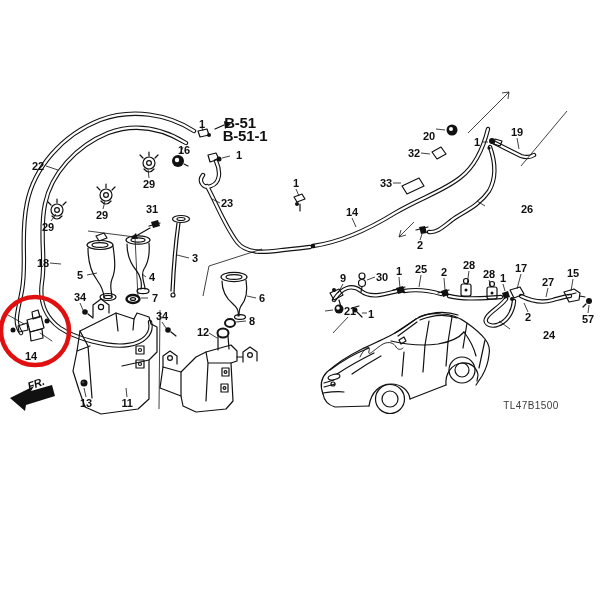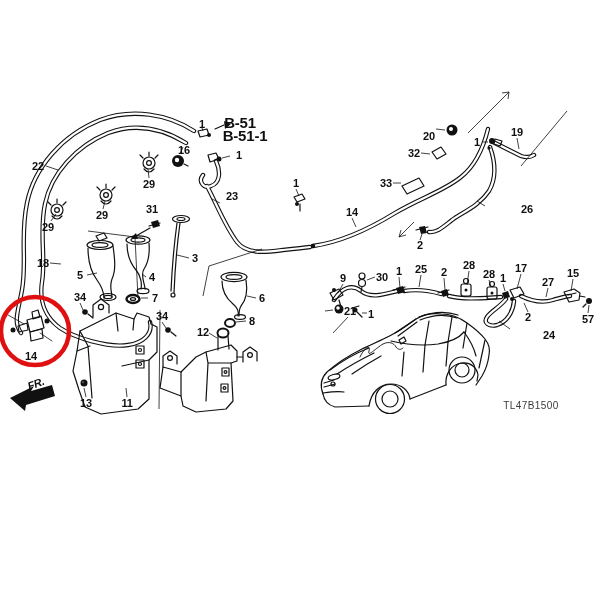--- a/index.html
+++ b/index.html
@@ -359,21 +359,21 @@
 <div style="position:absolute;left:0;top:0;width:600px;height:600px;">
       <span class="lbl part" style="left: 38px; top: 166px;">22</span>
       <span class="lbl part" style="left: 48px; top: 227px;">29</span>
       <span class="lbl part" style="left: 102px; top: 215px;">29</span>
       <span class="lbl part" style="left: 149px; top: 184px;">29</span>
       <span class="lbl part" style="left: 184px; top: 142px; margin-top: 8px;">16</span>
       <span class="lbl part" style="left: 202px; top: 124px;">1</span>
       <span class="lbl ref" style="left: 240px; top: 122px;">B-51</span>
       <span class="lbl ref" style="left: 245px; top: 135px;">B-51-1</span>
       <span class="lbl part" style="left: 239px; top: 155px;">1</span>
-      <span class="lbl part" style="left: 227px; top: 196px; padding-left: 10px;">23</span>
+      <span class="lbl part" style="left: 227px; top: 203px;">23</span>
       <span class="lbl part" style="left: 43px; top: 263px;">18</span>
       <span class="lbl part" style="left: 152px; top: 209px;">31</span>
       <span class="lbl part" style="left: 80px; top: 275px;">5</span>
       <span class="lbl part" style="left: 195px; top: 258px;">3</span>
       <span class="lbl part" style="left: 152px; top: 277px;">4</span>
       <span class="lbl part" style="left: 155px; top: 298px;">7</span>
       <span class="lbl part" style="left: 80px; top: 297px;">34</span>
       <span class="lbl part" style="left: 162px; top: 316px;">34</span>
       <span class="lbl part" style="left: 31px; top: 356px;">14</span>
       <span class="lbl part" style="left: 86px; top: 403px;">13</span>

